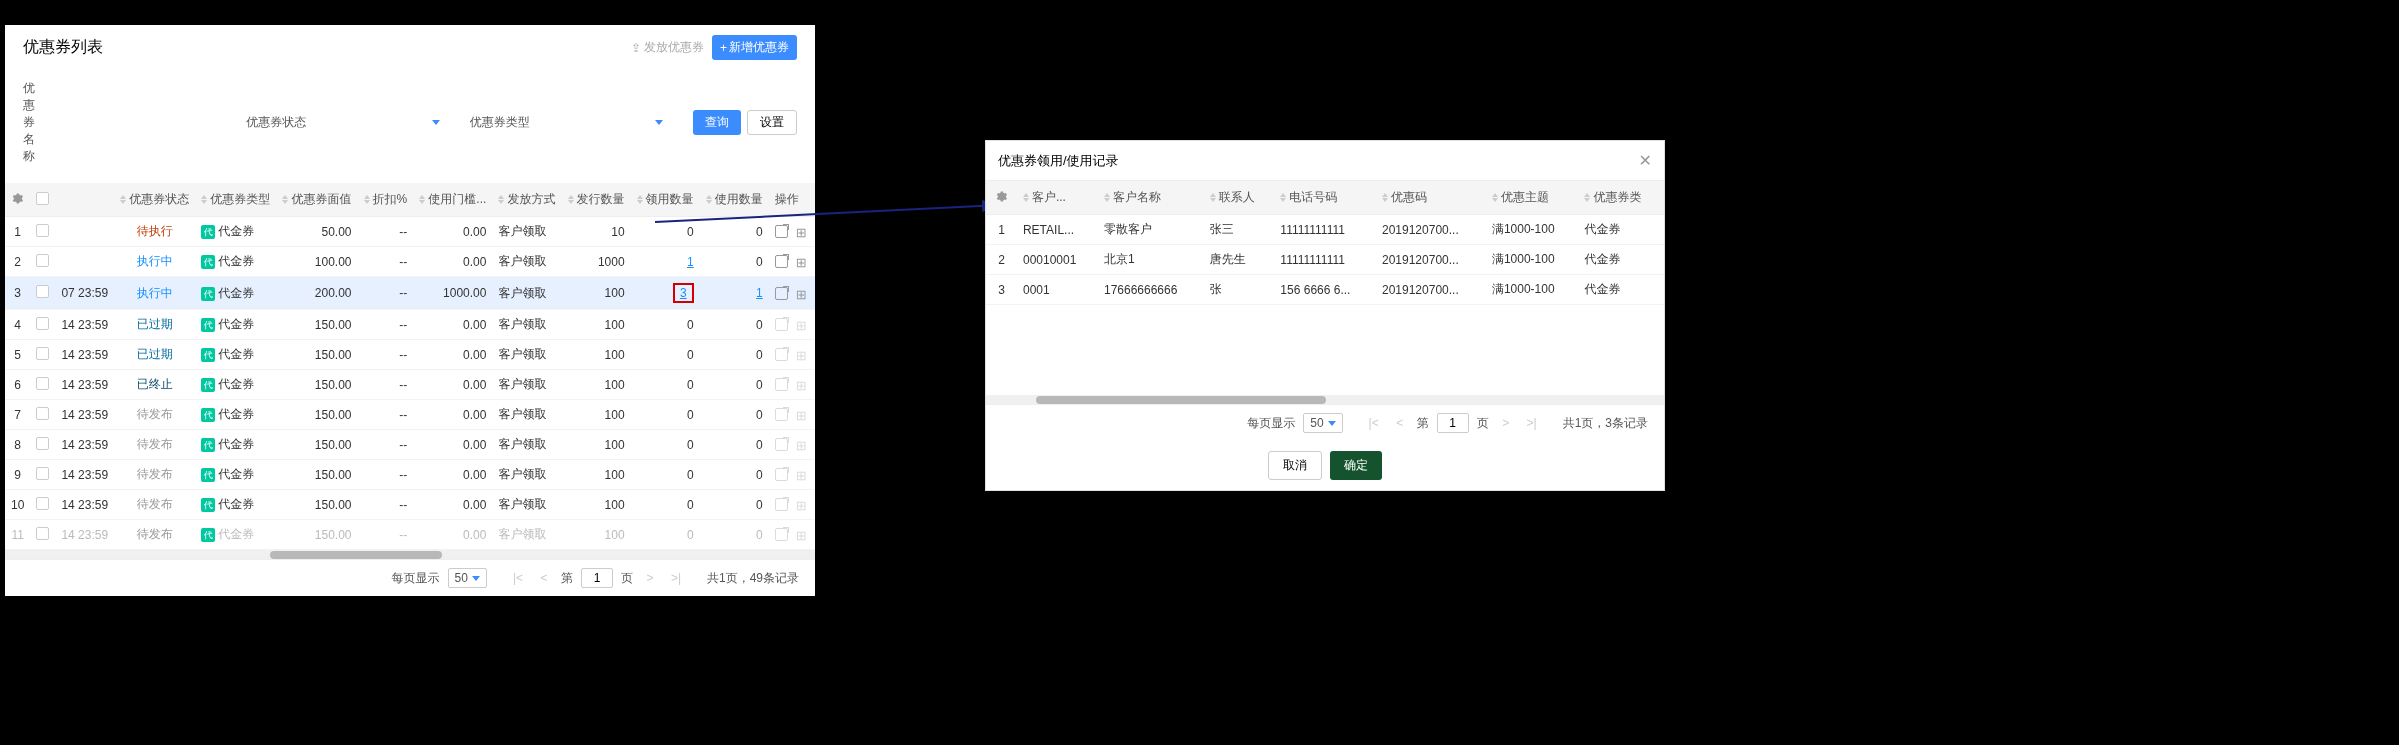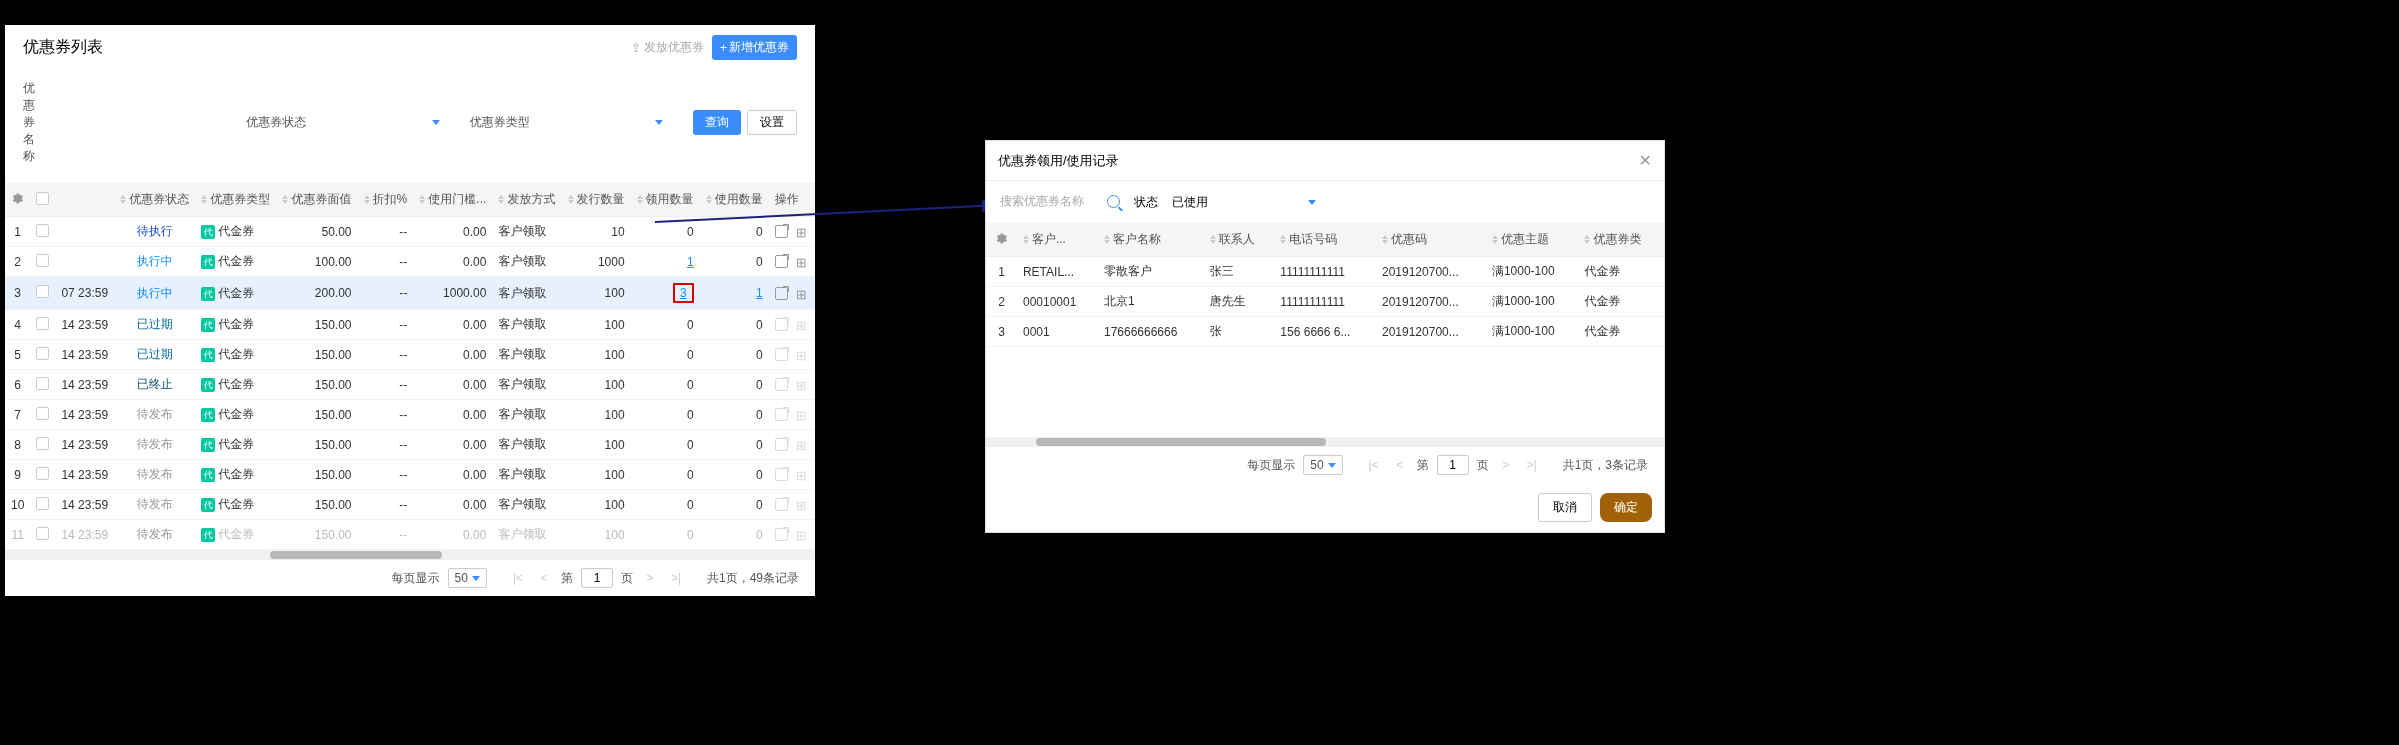--- a/index.html
+++ b/index.html
@@ -45,21 +45,21 @@
     tbody tr.muted td { color: #bbb; }
     .num-right { text-align: right; }
     .center { text-align: center; }
     .checkbox { width: 13px; height: 13px; border: 1px solid #ccc; border-radius: 2px; display: inline-block; background: #fff; }
     .gear-icon { display: inline-block; width: 13px; height: 13px; }
     .gear-icon svg { width: 13px; height: 13px; }
     
     .badge { display: inline-block; width: 14px; height: 14px; background: #00c8a0; color: #fff; font-size: 9px; text-align: center; line-height: 14px; border-radius: 2px; margin-right: 3px; }
     
     .status { font-size: 12px; }
-    .status-pending { color: #1d4ed8; }
+    .status-pending { color: #c2410c; }
     .status-running { color: #1890ff; }
     .status-expired { color: #0369a1; }
     .status-terminated { color: #0c4a6e; }
     .status-unpublished { color: #999; }
     
     .link-cell { color: #1890ff; text-decoration: underline; cursor: pointer; }
     .redbox { border: 2px solid #d40000; padding: 1px 5px; display: inline-block; }
     
     .action-icons { display: flex; gap: 8px; }
     .icon { width: 13px; height: 13px; display: inline-block; }
@@ -81,23 +81,23 @@
     
     .rp-header { display: flex; justify-content: space-between; align-items: center; padding: 10px 12px; border-bottom: 1px solid #eee; }
     .rp-title { font-size: 13px; font-weight: 500; }
     .rp-close { cursor: pointer; color: #999; }
     .rp-filter { display: flex; align-items: center; gap: 14px; padding: 10px 14px; font-size: 12px; }
     .rp-search { flex: 0 0 120px; display: flex; align-items: center; justify-content: space-between; color: #aaa; border-bottom: 1px solid transparent; padding: 2px 0; }
     .mag-icon { width: 13px; height: 13px; border: 1.5px solid #3b8cff; border-radius: 50%; position: relative; }
     .mag-icon::after { content: ""; position: absolute; width: 5px; height: 1.5px; background: #3b8cff; transform: rotate(45deg); right: -4px; bottom: -2px; }
     .rp-select { display: inline-flex; align-items: center; gap: 10px; }
     .rp-space { height: 90px; }
-    .rp-footer { display: flex; justify-content: flex-end; gap: 8px; padding: 10px 12px; }
+    .rp-footer { display: flex; justify-content: center; gap: 8px; padding: 10px 12px; }
     .btn-default { padding: 5px 14px; border: 1px solid #ccc; background: #fff; border-radius: 3px; cursor: pointer; font-size: 12px; }
-    .btn-blue { padding: 5px 14px; border: none; background: #a16207; color: #fff; border-radius: 8px; cursor: pointer; font-size: 12px; }
+    .btn-blue { padding: 5px 14px; border: none; background: #14532d; color: #fff; border-radius: 3px; cursor: pointer; font-size: 12px; }
     
     
     .arrow-svg { position: absolute; left: 650px; top: 200px; width: 360px; height: 40px; pointer-events: none; }
   </style>
 </head>
 <body>
 
 <div class="left-panel">
 
 
@@ -439,32 +439,20 @@
     </marker>
   </defs>
   <line x1="5" y1="22" x2="350" y2="5" stroke="#1a237e" stroke-width="2" marker-end="url(#ah)"></line>
 </svg>
 
 <div class="right-panel">
   <div class="rp-header">
     <div class="rp-title">优惠券领用/使用记录</div>
     <div class="rp-close">✕</div>
   </div>
-  <div class="rp-filter">
-    <span class="rp-search">
-      <span>搜索优惠券名称</span>
-      <span class="mag-icon"></span>
-    </span>
-    <span>状态</span>
-    <span class="rp-select">
-      <span>已使用</span>
-      <span style="display:inline-block;width:80px"></span>
-      <span class="chevron-down"></span>
-    </span>
-  </div>
   <div>
     <table>
       <thead id="right-thead">
           <tr>
             <th class="center"><span class="gear-icon"><svg viewBox="0 0 16 16">
                   <path fill="#999" d="M8 5a3 3 0 100 6 3 3 0 000-6zm5.5 3c0-.3 0-.6-.1-.9l1.4-1.1-1.3-2.2-1.7.6c-.5-.4-1-.7-1.6-.9L9.9 1.7H7.1L6.8 3.5c-.6.2-1.1.5-1.6.9l-1.7-.6L2.2 6l1.4 1.1c-.1.3-.1.6-.1.9s0 .6.1.9L2.2 10l1.3 2.2 1.7-.6c.5.4 1 .7 1.6.9l.3 1.8h2.8l.3-1.8c.6-.2 1.1-.5 1.6-.9l1.7.6 1.3-2.2-1.4-1.1c.1-.3.1-.6.1-.9z"></path>
                 </svg></span></th>
             <th><span class="sort">
                 <span class="tri-up"></span>
                 <span class="tri-dn"></span>

